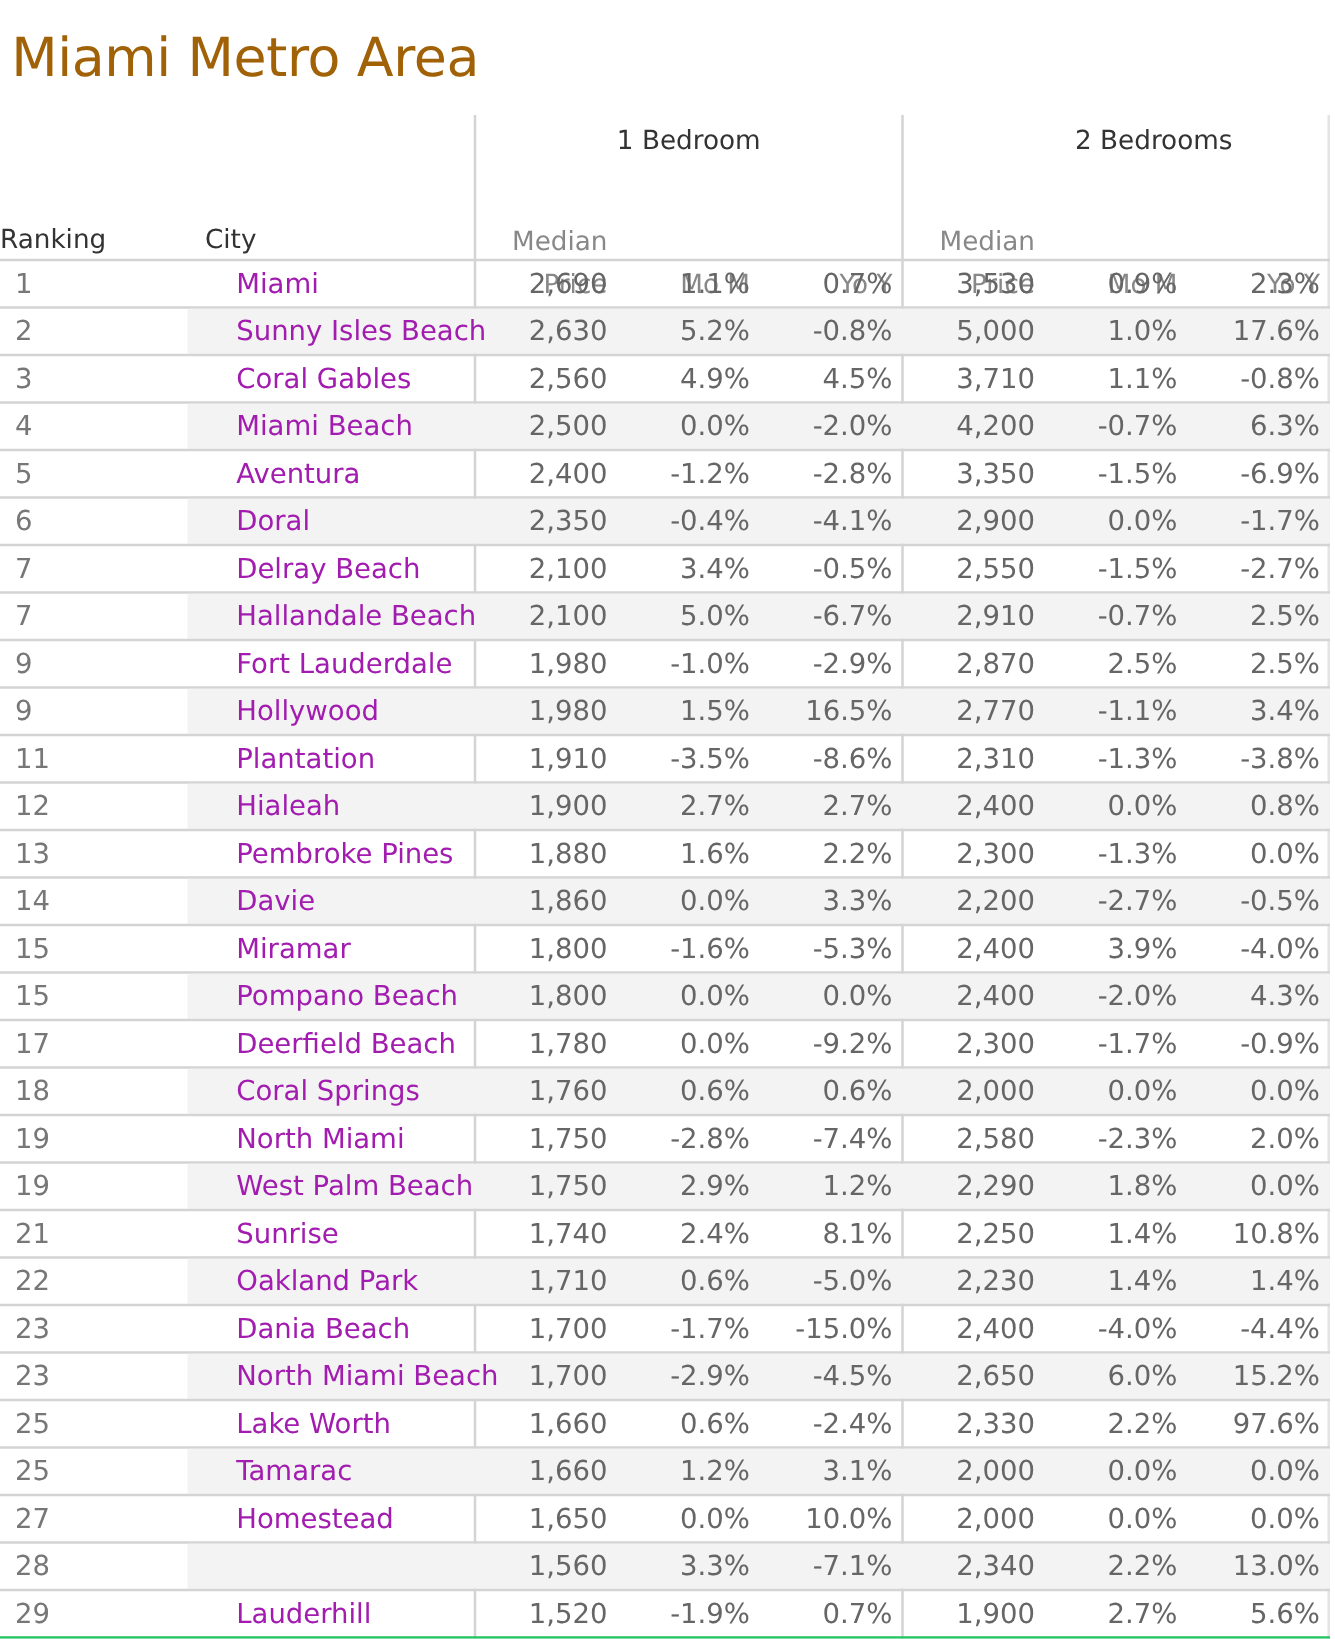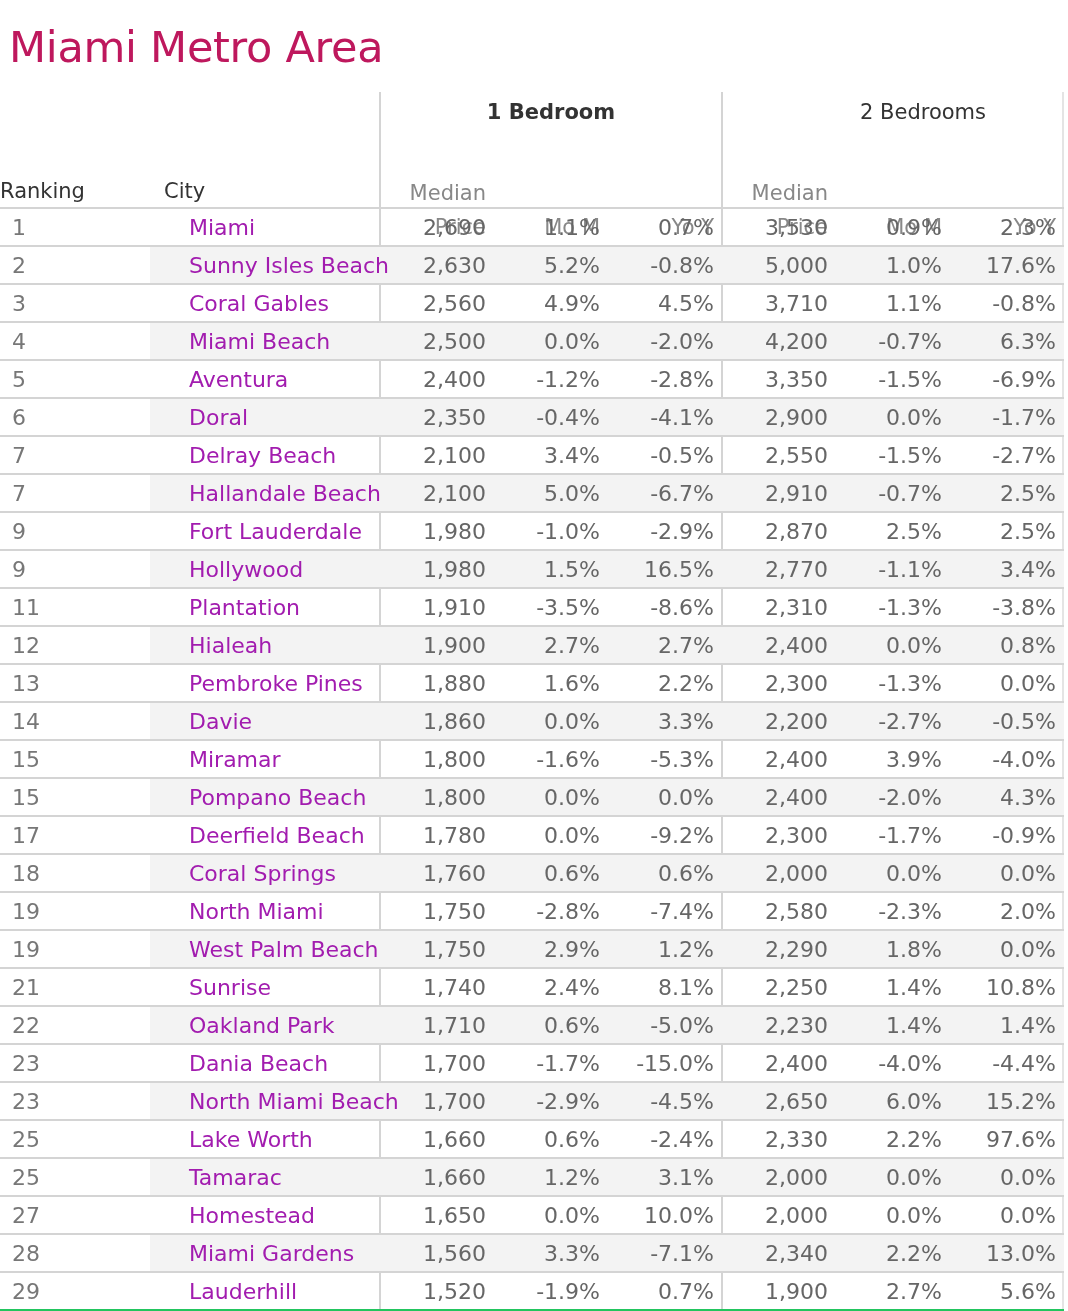--- a/index.html
+++ b/index.html
@@ -1,18 +1,18 @@
 <!DOCTYPE html>
 <html><head>
 <meta charset="utf-8">
 <style>
   html, body { margin: 0; padding: 0; background: #ffffff; }
   body { width: 1068px; height: 1311px; position: relative; overflow: hidden;
          font-family: "DejaVu Sans", "Liberation Sans", sans-serif; color: #555; }
-  .title { position: absolute; left: 9px; top: 20px; font-size: 43px; color: #be185d;
+  .title { position: absolute; left: 9px; top: 20px; font-size: 43px; color: #a16207;
            font-weight: 400; letter-spacing: -0.3px; line-height: 54px; }
   .table { position: absolute; left: 0; top: 92px; width: 1064px; }
   .vsep { position: absolute; width: 2px; background: #d4d4d4; }
   .grp { position: absolute; font-size: 21px; color: #333; text-align: center; }
   .hdr { position: absolute; font-size: 21px; line-height: 28px; }
   .hdr.dark { color: #333; }
   .hdr.light { color: #888; text-align: right; margin-top: 36px; }
   .rows { position: absolute; left: 0; top: 115px; width: 1064px; }
   .row { position: relative; height: 36px; border-top: 2px solid #d4d4d4; }
   .row:last-child { border-bottom: 2px solid #22c55e; }
@@ -33,21 +33,21 @@
 <body>
 
 <div class="title">Miami Metro Area</div>
 
 <div class="table">
 
   <div class="vsep" style="left:379px; top:0; height:1219px;"></div>
   <div class="vsep" style="left:721px; top:0; height:1219px;"></div>
   <div class="vsep" style="left:1062px; top:0; height:1219px; background:#e4e4e4;"></div>
 
-  <div class="grp" style="left:381px; width:340px; top:8px;font-weight:bold;">1 Bedroom</div>
+  <div class="grp" style="left:381px; width:340px; top:8px;">1 Bedroom</div>
   <div class="grp" style="left:723px; width:400px; top:8px;">2 Bedrooms</div>
 
   <div class="hdr dark" style="left:0; top:85px;">Ranking</div>
   <div class="hdr dark" style="left:164px; top:85px;">City</div>
 
   <div class="hdr light" style="right:578px; top:51px;">
     <div style="margin-bottom:6px;">Median</div>
     <div>Price</div>
   </div>
   <div class="hdr light" style="right:464px; top:85px;">Mo M</div>
@@ -354,21 +354,20 @@
     <div class="cell c-num c1">1,650</div>
     <div class="cell c-num c2">0.0%</div>
     <div class="cell c-num c3">10.0%</div>
     <div class="cell c-num c4">2,000</div>
     <div class="cell c-num c5">0.0%</div>
     <div class="cell c-num c6">0.0%</div>
   </div>
       <div class="row alt">
     <div class="band"></div>
     <div class="cell c-rank">28</div>
-    <div class="cell c-city">Miami Gardens</div>
     <div class="cell c-num c1">1,560</div>
     <div class="cell c-num c2">3.3%</div>
     <div class="cell c-num c3">-7.1%</div>
     <div class="cell c-num c4">2,340</div>
     <div class="cell c-num c5">2.2%</div>
     <div class="cell c-num c6">13.0%</div>
   </div>
       <div class="row">
     <div class="band"></div>
     <div class="cell c-rank">29</div>

